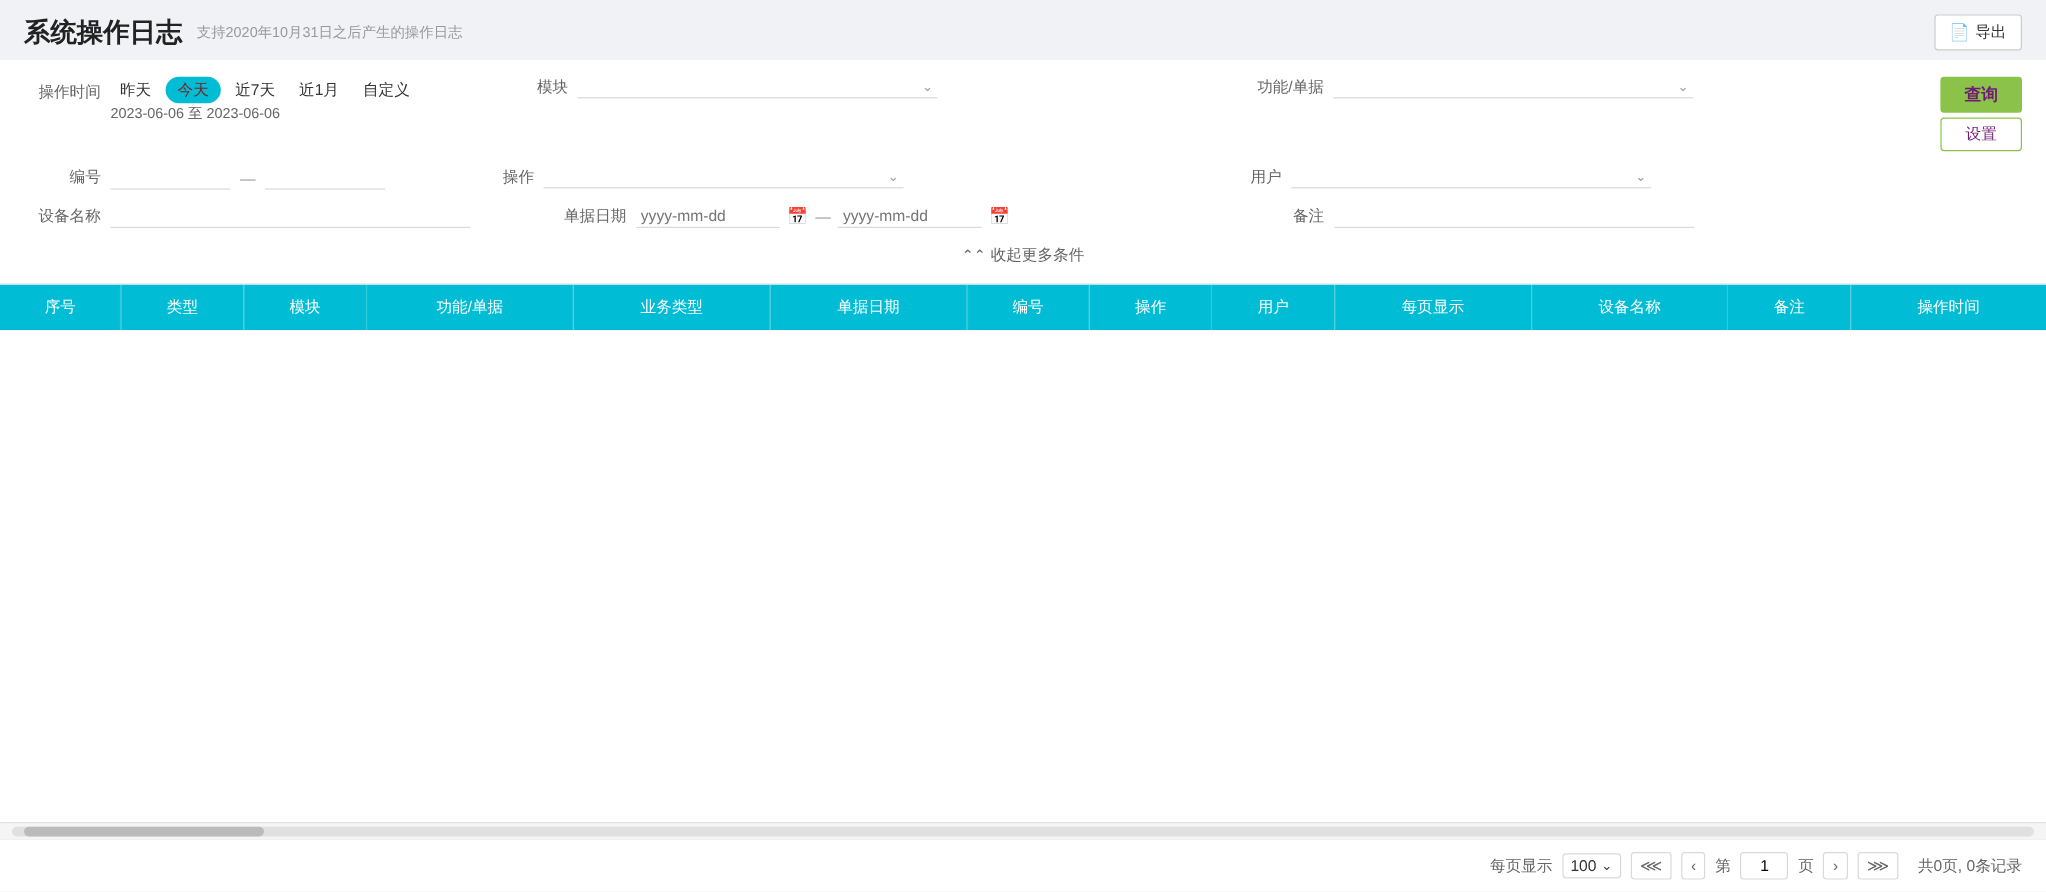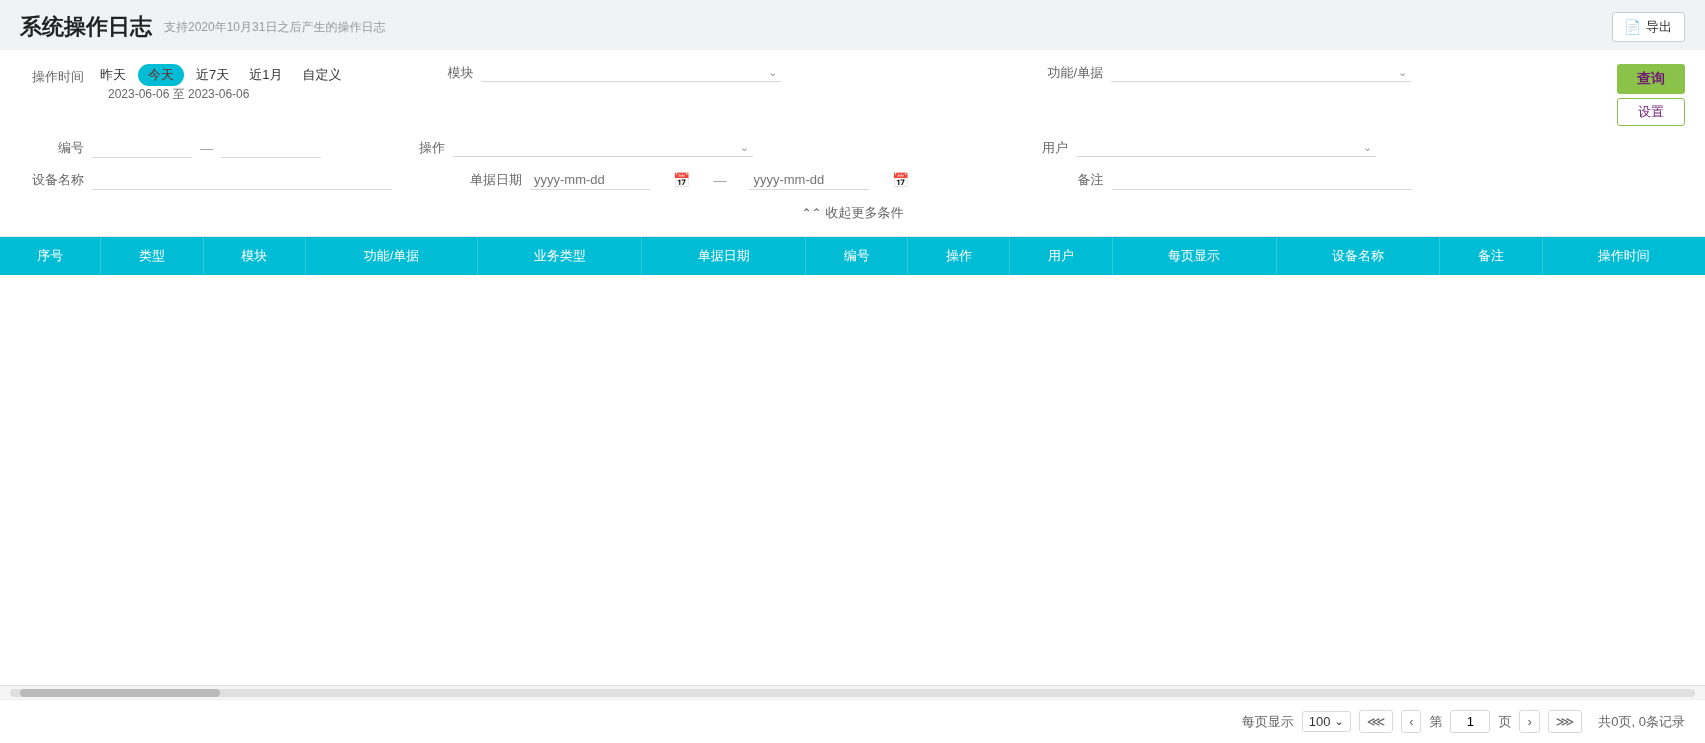--- a/index.html
+++ b/index.html
@@ -14,32 +14,32 @@
     .export-btn { display: flex; align-items: center; gap: 4px; border: 1px solid #ccc; background: #fff; padding: 5px 12px; cursor: pointer; border-radius: 3px; font-size: 13px; color: #333; }
 
     
     .filter-area { background: #fff; padding: 14px 20px 10px 20px; border-bottom: 1px solid #e8e8e8; }
 
     .filter-label { color: #666; width: 64px; text-align: right; margin-right: 8px; flex-shrink: 0; }
 
     .time-buttons { display: flex; align-items: center; gap: 4px; }
     .time-btn { padding: 2px 8px; border: none; background: transparent; cursor: pointer; font-size: 13px; color: #333; border-radius: 3px; }
     .time-btn.active { background: #00bcd4; color: #7f1d1d; border-radius: 12px; padding: 2px 10px; }
-    .time-range { font-size: 12px; color: #666; margin-left: 16px; }
+    .time-range { font-size: 12px; color: #666; margin-left: 0; }
 
     .filter-select { display: flex; align-items: center; border-bottom: 1px solid #d9d9d9; padding: 2px 4px; min-width: 200px; cursor: pointer; position: relative; }
     .filter-select .arrow { margin-left: auto; color: #999; font-size: 11px; }
 
     .filter-input { border: none; border-bottom: 1px solid #d9d9d9; outline: none; padding: 2px 4px; font-size: 13px; width: 180px; background: transparent; }
 
     .num-range { display: flex; align-items: center; gap: 8px; }
     .num-input { border: none; border-bottom: 1px solid #d9d9d9; outline: none; width: 100px; padding: 2px 4px; font-size: 13px; background: transparent; }
     .range-dash { color: #999; }
 
-    .date-range { display: flex; align-items: center; gap: 23px; }
+    .date-range { display: flex; align-items: center; gap: 6px; }
     .date-input { border: none; border-bottom: 1px solid #d9d9d9; outline: none; width: 120px; padding: 2px 4px; font-size: 13px; color: #bbb; background: transparent; }
     .cal-icon { color: #00bcd4; cursor: pointer; font-size: 14px; }
 
     
     .action-buttons { display: flex; flex-direction: column; gap: 4px; margin-left: 20px; }
     .query-btn { background: #8bc34a; color: #701a75; border: none; padding: 6px 20px; border-radius: 3px; cursor: pointer; font-size: 14px; font-weight: bold; }
     .settings-btn { background: #fff; color: #701a75; border: 1px solid #8bc34a; padding: 4px 20px; border-radius: 3px; cursor: pointer; font-size: 13px; }
 
     
     .collapse-row { display: flex; justify-content: center; padding: 6px 0 4px 0; }

